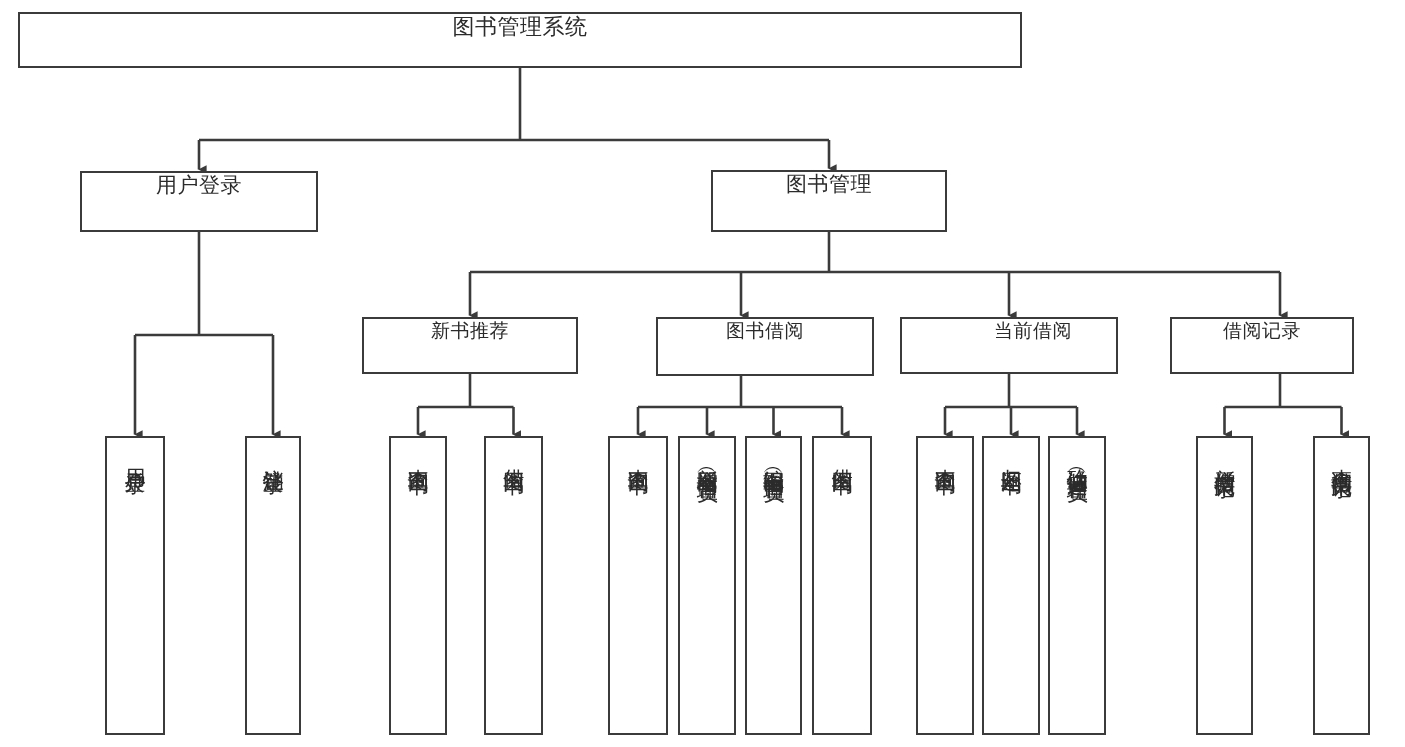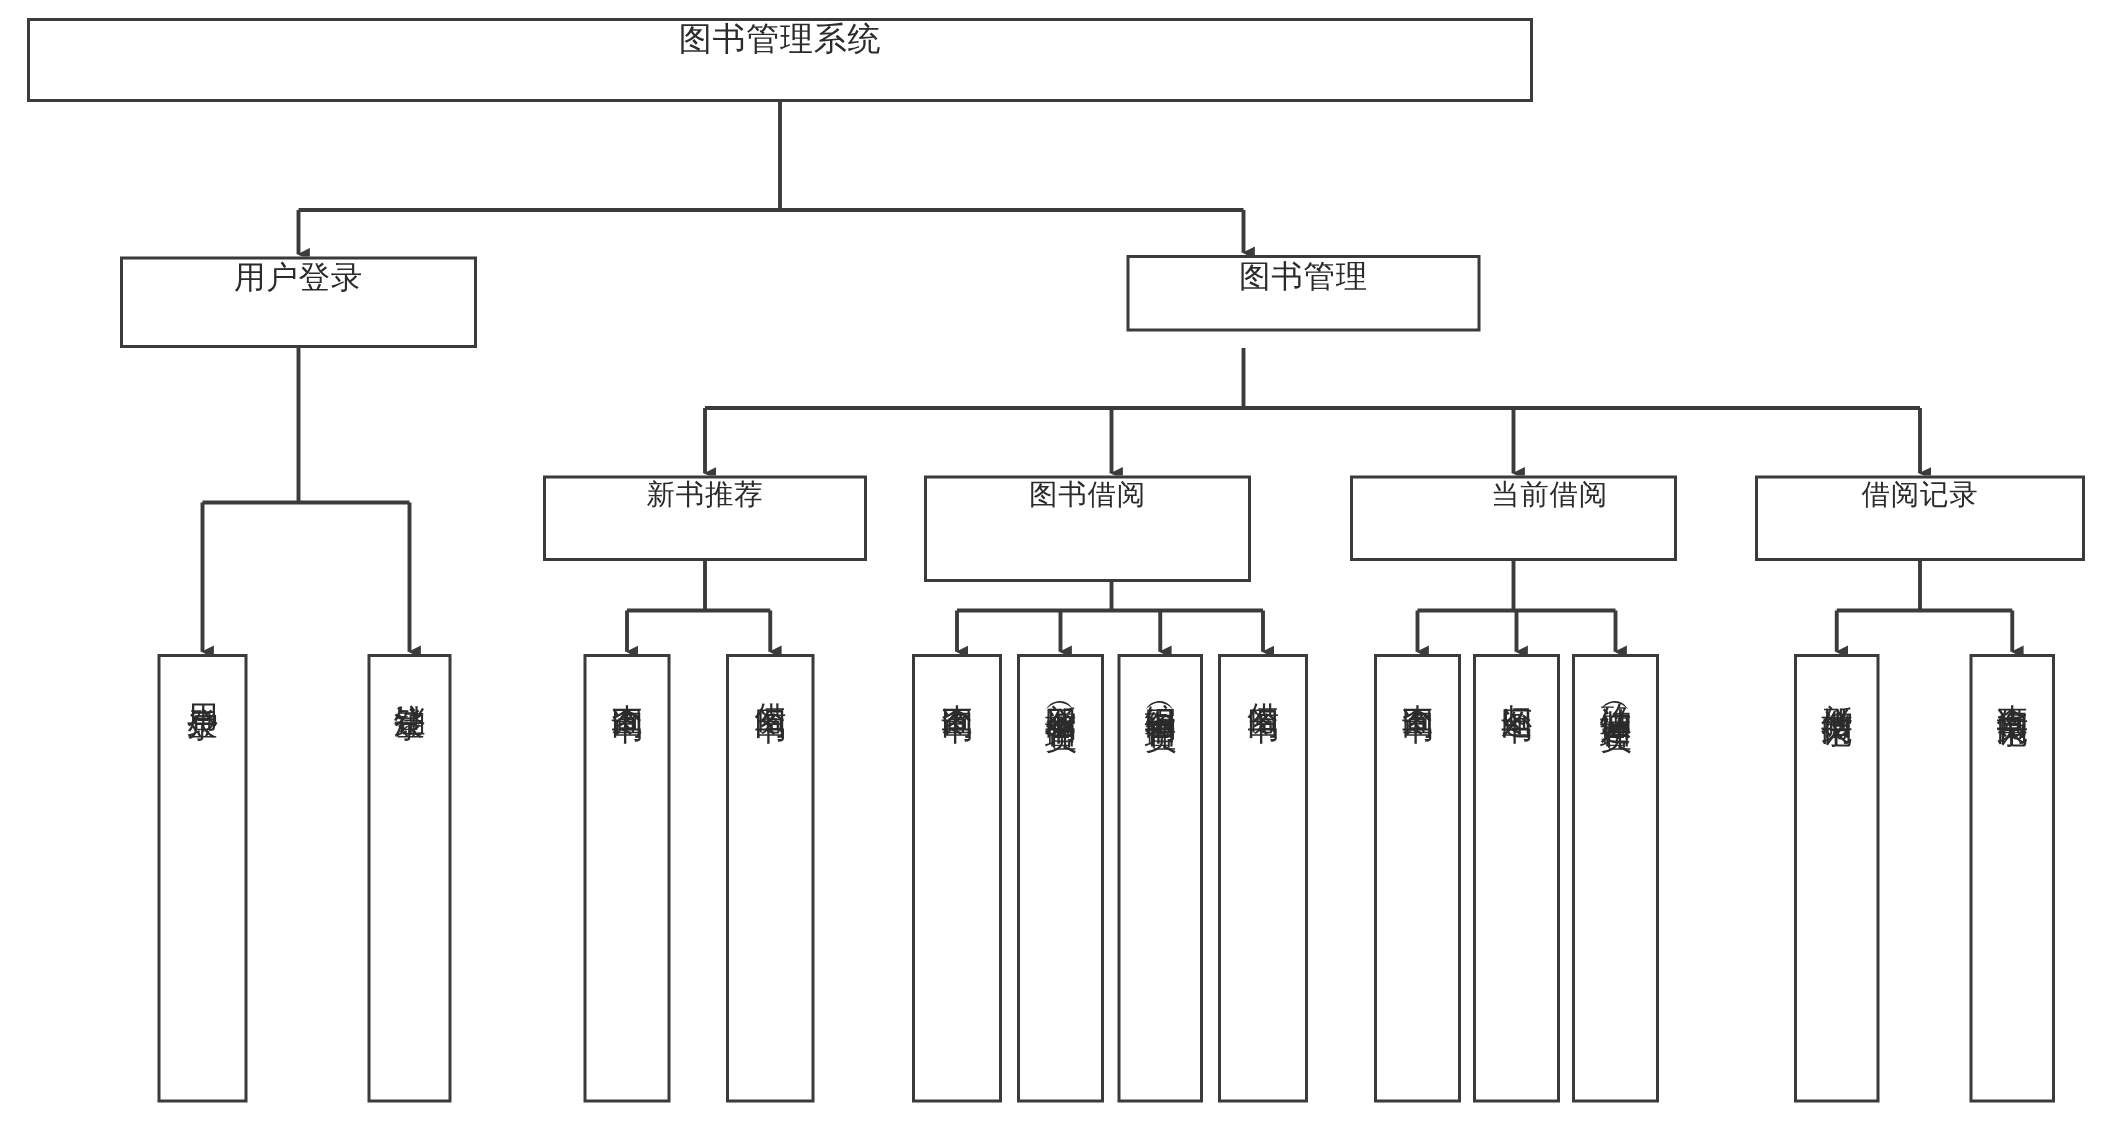--- a/index.html
+++ b/index.html
@@ -122,33 +122,33 @@
       </g>
   </svg>
 
   <div id="nodes">
       <div class="node level-0 horizontal" style="left: 18px; top: 12px; width: 1004px; height: 56px;">
         <span class="node-label">图书管理系统</span>
       </div>
       <div class="node level-1 horizontal" style="left: 80px; top: 171px; width: 238px; height: 61px;">
         <span class="node-label">用户登录</span>
       </div>
-      <div class="node level-1 horizontal" style="left: 751px; top: 170px; width: 236px; height: 51px;">
+      <div class="node level-1 horizontal" style="left: 711px; top: 170px; width: 236px; height: 62px;">
         <span class="node-label">图书管理</span>
       </div>
       <div class="node level-2 horizontal" style="left: 362px; top: 317px; width: 216px; height: 57px;">
         <span class="node-label">新书推荐</span>
       </div>
-      <div class="node level-2 horizontal" style="left: 616px; top: 317px; width: 218px; height: 71px;">
+      <div class="node level-2 horizontal" style="left: 656px; top: 317px; width: 218px; height: 59px;">
         <span class="node-label">图书借阅</span>
       </div>
       <div class="node level-2 horizontal" style="left: 900px; top: 317px; width: 218px; height: 57px; padding-left: 48px;">
         <span class="node-label">当前借阅</span>
       </div>
-      <div class="node level-2 horizontal" style="left: 1170px; top: 317px; width: 220px; height: 57px;">
+      <div class="node level-2 horizontal" style="left: 1170px; top: 317px; width: 184px; height: 57px;">
         <span class="node-label">借阅记录</span>
       </div>
       <div class="node level-3 vertical" style="left: 105px; top: 436px; width: 60px; height: 299px;">
         <span class="node-label">用户登录</span>
       </div>
       <div class="node level-3 vertical" style="left: 245px; top: 436px; width: 56px; height: 299px;">
         <span class="node-label">注销登录</span>
       </div>
       <div class="node level-3 vertical" style="left: 389px; top: 436px; width: 58px; height: 299px;">
         <span class="node-label">查询图书</span>

